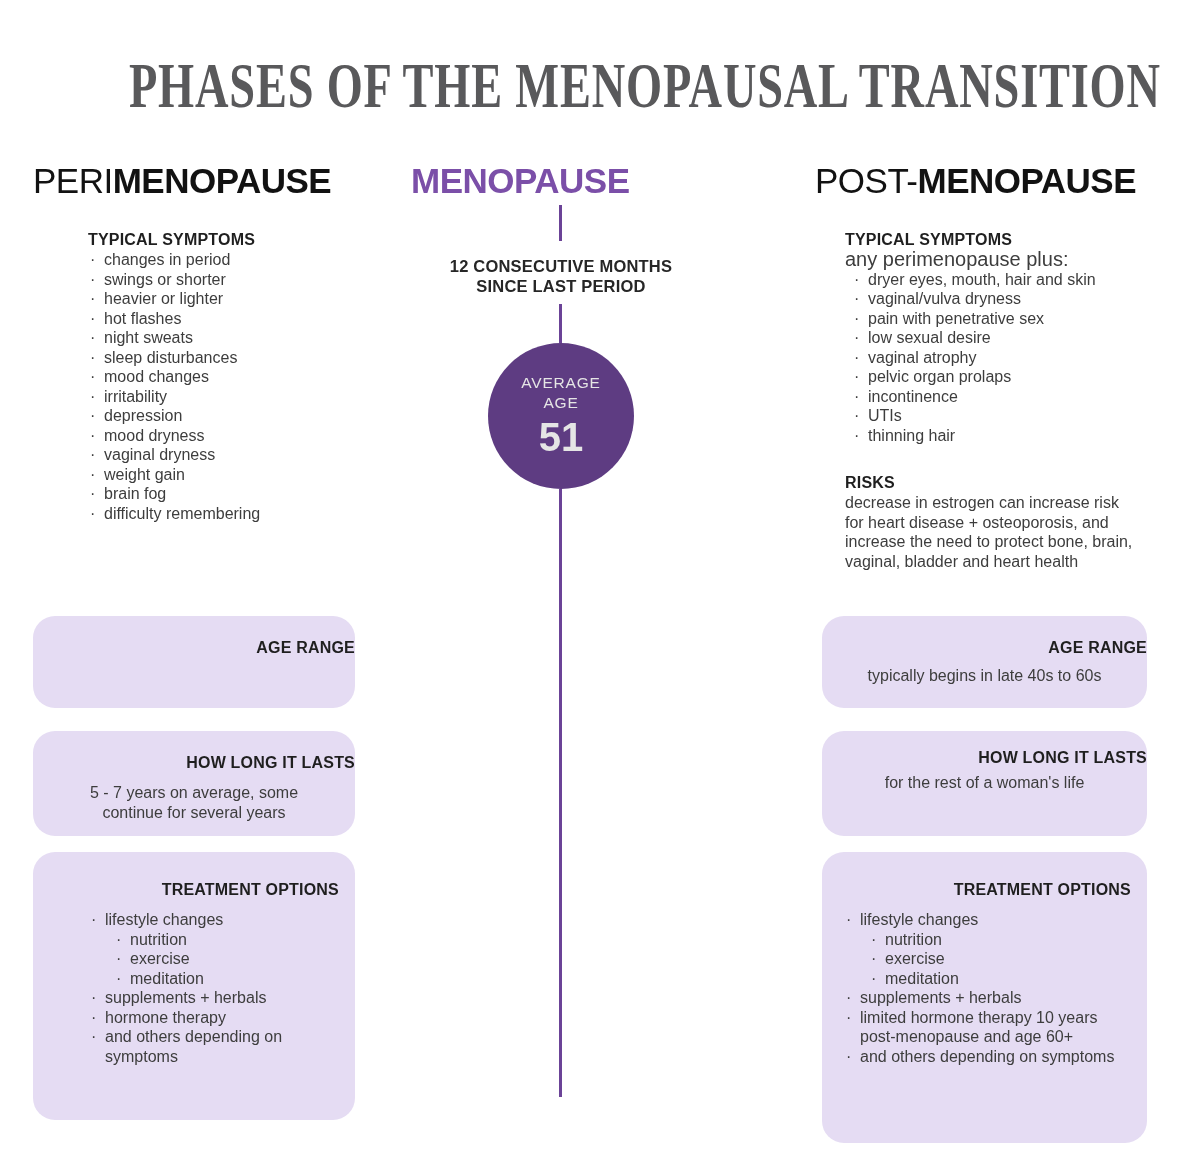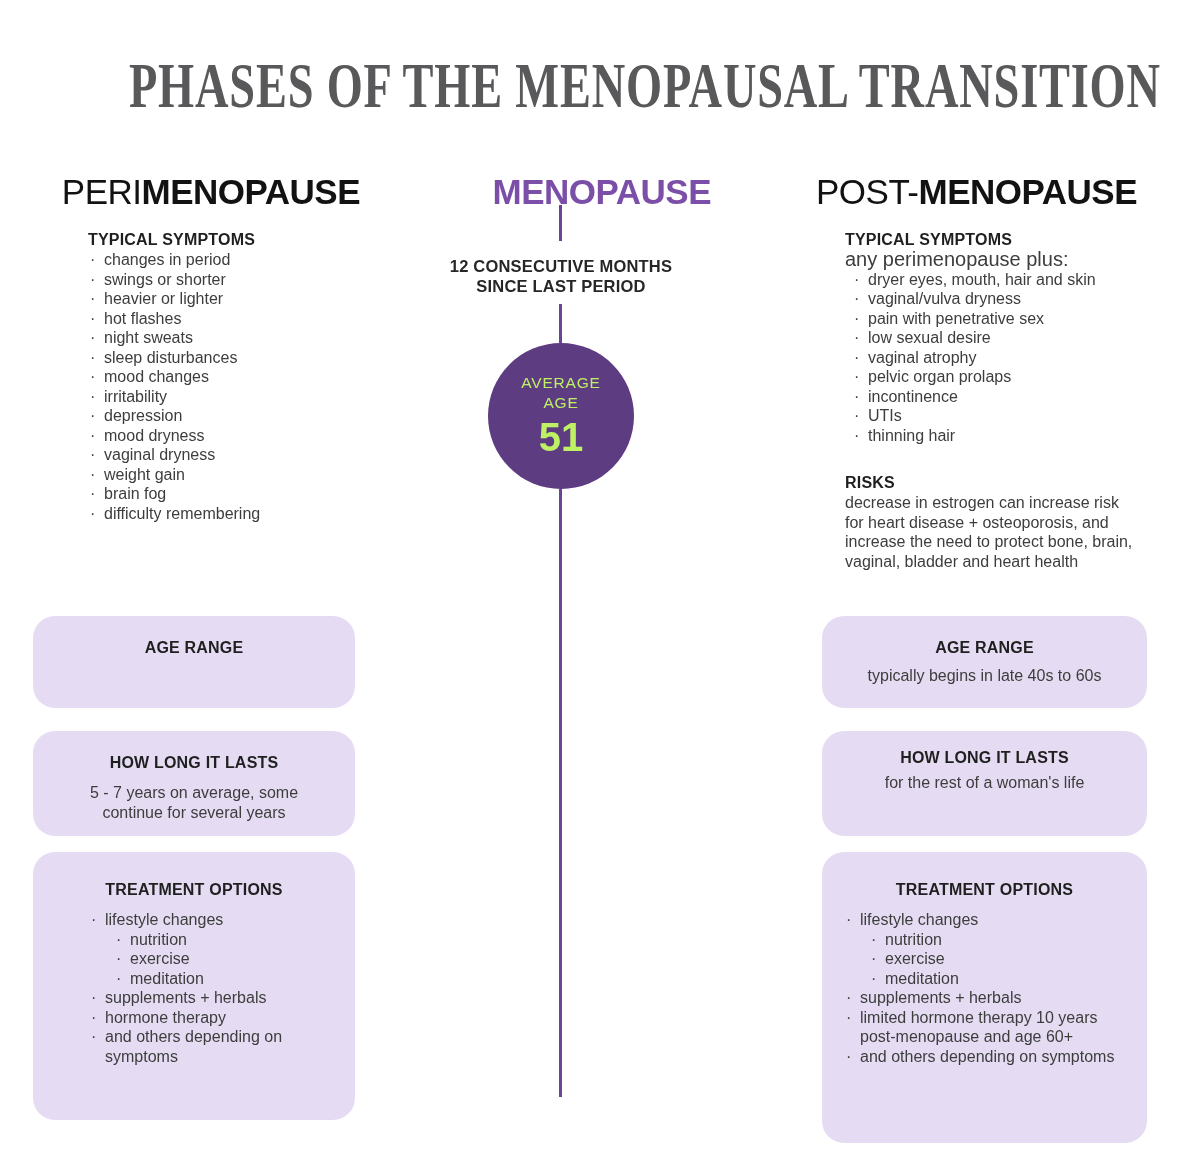--- a/index.html
+++ b/index.html
@@ -23,24 +23,24 @@
     font-weight:700;
     font-size:58px;
     color:#59595B;
     white-space:nowrap;
     transform:scale(0.80,1.08);
     transform-origin:center top;
     letter-spacing:1px;
   }
   
   .col-header{
-    position:absolute;top:172px;
+    position:absolute;top:161px;
     font-size:35px;line-height:40px;
     letter-spacing:-0.5px;
-    text-align:right;
+    text-align:left;
     color:#121212;
     white-space:nowrap;
   }
   .col-header .light{font-weight:400;}
   .col-header .bold{font-weight:800;}
   #hdr-peri{left:33px;width:327px;}
   #hdr-meno{left:411px;width:300px;color:#7B4FA8;font-weight:800;}
   #hdr-post{left:815px;width:322px;}
   
   .sec-title{
@@ -68,32 +68,32 @@
   .definition{
     position:absolute;top:256px;left:441px;width:240px;
     text-align:center;
     font-weight:700;font-size:16.5px;line-height:20px;color:#262626;
     letter-spacing:0.2px;
   }
   .age-circle{
     position:absolute;left:488px;top:343px;width:146px;height:146px;
     border-radius:50%;background:#5E3C82;
     display:flex;flex-direction:column;align-items:center;justify-content:center;
-    color:#bef264;text-align:center;
+    color:#e5e5e5;text-align:center;
   }
   .age-circle .lbl{font-size:15.5px;line-height:20px;letter-spacing:0.8px;}
   .age-circle .num{font-size:40px;line-height:44px;font-weight:700;margin-top:2px;}
   
   .box{
     position:absolute;background:#E5DCF3;border-radius:22px;
     box-sizing:border-box;
   }
   .box .box-title{
     font-weight:700;font-size:16px;line-height:20px;color:#1f1f1f;
-    text-align:center;letter-spacing:0.2px;
+    text-align:right;letter-spacing:0.2px;
   }
   .box .box-body{
     font-size:16px;line-height:19.5px;color:#3d3d3d;text-align:center;
     margin-top:8px;
   }
   #box-age-l{left:33px;top:616px;width:322px;height:92px;padding-top:22px;}
   #box-dur-l{left:33px;top:731px;width:322px;height:105px;padding-top:22px;}
   #box-dur-l .box-body{margin:10px auto 0;width:260px;}
   #box-trt-l{left:33px;top:852px;width:322px;height:268px;padding:28px 16px 0 58px;}
   #box-age-r{left:822px;top:616px;width:325px;height:92px;padding-top:22px;}

